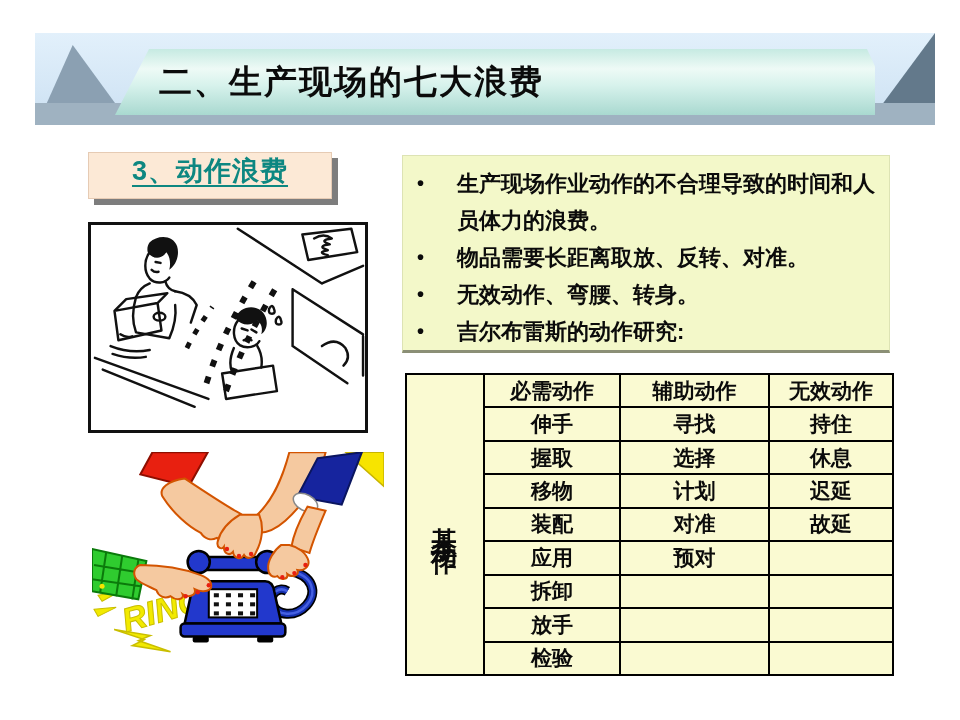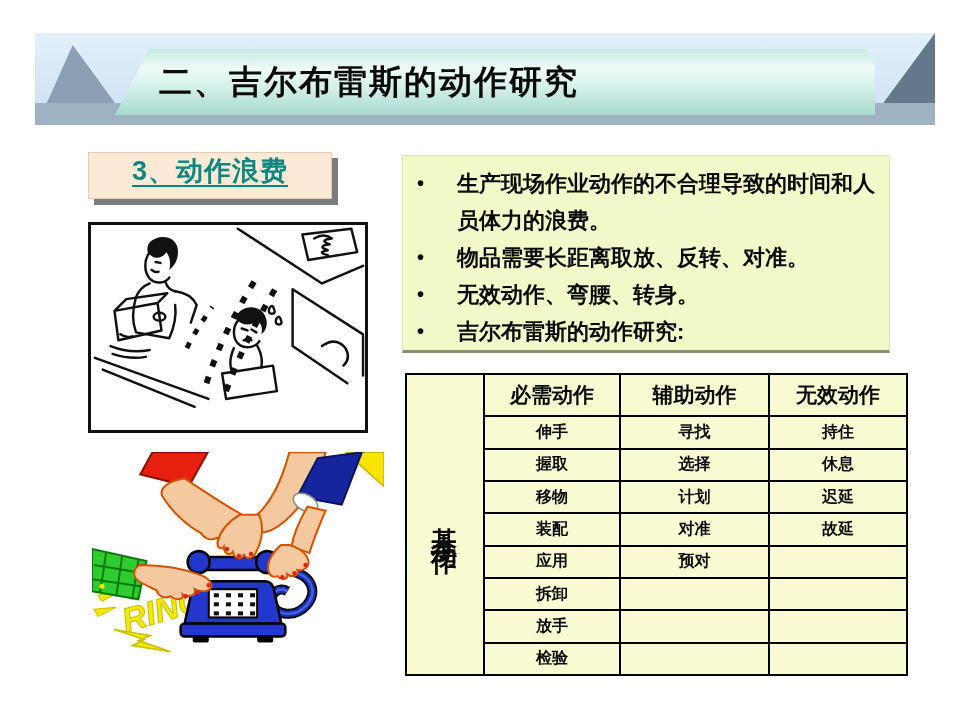--- a/index.html
+++ b/index.html
@@ -41,36 +41,36 @@
   #bullet-box { left:402px; top:155px; width:488px; height:198px; background:#f3f8c9;
                 border:1px solid #dde3b4; border-bottom:3px solid #8b8f76; padding:9px 6px 0 0; }
   #bullet-box li { list-style:none; position:relative; padding-left:54px;
                    font-size:22px; font-weight:bold; color:#0b0b0b; line-height:37px; }
   #bullet-box .dot { position:absolute; left:14px; top:0; font-size:20px; }
 
   
   #motion-table { left:405px; top:373px; width:487px; height:303px; }
   table { border-collapse:collapse; width:100%; height:100%; table-layout:fixed; }
   td { border:2.5px solid #000; background:#fafad2; text-align:center; vertical-align:middle;
-       font-size:16px; font-weight:bold; color:#0b0b0b; }
+       font-size:21px; font-weight:bold; color:#0b0b0b; }
   td.hdr { font-size:21px; }
   td.stub { font-size:26px; }
   .vertical { writing-mode:vertical-rl; text-orientation:upright; letter-spacing:7px;
               display:inline-block; }
 </style>
 </head>
 <body>
 
 <header class="abs" id="banner">
   <div class="band"></div>
   <div class="tri-left"></div>
   <div class="tri-right"></div>
   <div class="strip"></div>
   <div class="ribbon">
-    <h1>二、吉尔布雷斯的动作研究</h1>
+    <h1>二、生产现场的七大浪费</h1>
   </div>
 </header>
 
 <div class="abs" id="section-box">
   <span>3、动作浪费</span>
 </div>
 
 <div class="abs" id="cartoon-walk">
   <svg width="274" height="205" viewBox="0 0 280 206">
 
@@ -207,21 +207,21 @@
 
 <div class="abs" id="motion-table">
   <table>
     <tbody>
       <tr>
         <td class="stub" rowspan="9" style="width:78px;">
           <span class="vertical">基本动作</span>
         </td>
         <td class="hdr" style="width:136px;margin-left:48px;">必需动作</td>
         <td class="hdr" style="width:149px;">辅助动作</td>
-        <td class="hdr" style="width:138px;margin-top:11px;">无效动作</td>
+        <td class="hdr" style="width:124px;margin-top:11px;">无效动作</td>
       </tr>
       <tr>
         <td>伸手</td>
         <td>寻找</td>
         <td>持住</td>
       </tr>
       <tr>
         <td>握取</td>
         <td>选择</td>
         <td>休息</td>

